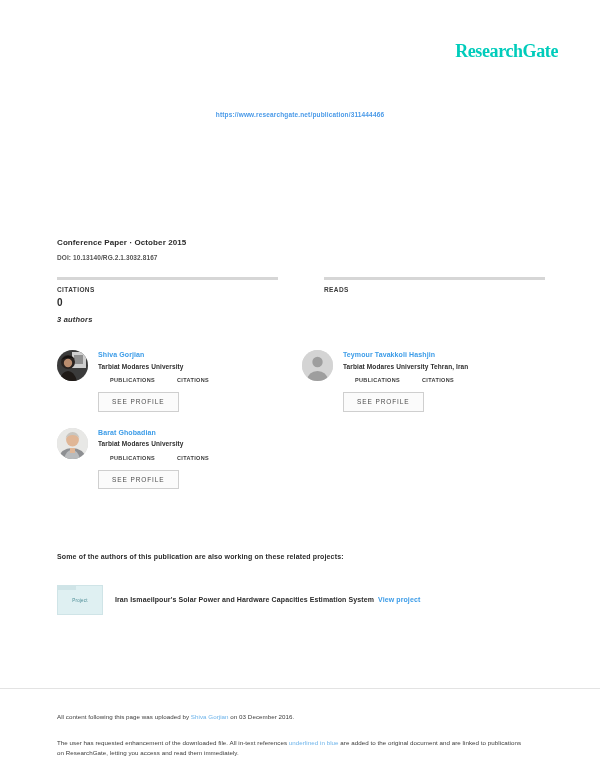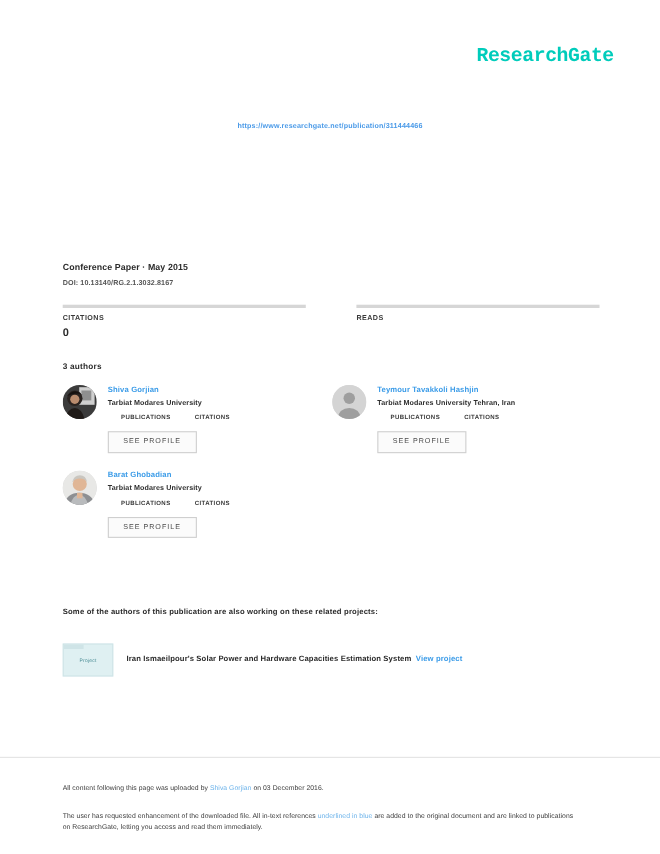--- a/index.html
+++ b/index.html
@@ -22,21 +22,21 @@
   }
 
   
   .logo-row {
     position: absolute;
     top: 42px;
     right: 42px;
     text-align: right;
   }
   .rg-logo {
-    font-family: Liberation Mono, monospace;
+    font-family: Liberation Serif, serif;
     font-size: 18px;
     font-weight: bold;
     letter-spacing: -0.4px;
     color: #00ccbb;
     line-height: 1;
   }
 
   
   .url-row {
     position: absolute;
@@ -104,26 +104,27 @@
     margin-top: 3px;
     font-size: 10px;
     font-weight: bold;
     color: #2b2b2b;
     line-height: 1.1;
   }
 
   
   .authors-heading {
     position: absolute;
-    top: 328px;
+    top: 315px;
     left: 57px;
     font-size: 7.5px;
     font-weight: bold;
     color: #2b2b2b;
     letter-spacing: 0.2px;
+    font-style: italic;
   }
 
   .authors-grid {
     position: absolute;
     top: 350px;
     left: 57px;
     width: 490px;
     display: flex;
     flex-wrap: wrap;
   }
@@ -289,21 +290,21 @@
 
   <div class="logo-row">
     <div class="rg-logo">ResearchGate</div>
   </div>
 
   <div class="url-row">
     <a class="url-link" href="#">https://www.researchgate.net/publication/311444466</a>
   </div>
 
   <div class="pub-block">
-    <div class="pub-kicker">Conference Paper · May 2015</div>
+    <div class="pub-kicker">Conference Paper · October 2015</div>
     <div class="pub-date">DOI: 10.13140/RG.2.1.3032.8167</div>
   </div>
 
   <div class="stats-row">
     <div class="stat-col">
       <div class="stat-rule"></div>
       <div class="stat-label">CITATIONS</div>
       <div class="stat-value">0</div>
     </div>
     <div class="stat-col">

